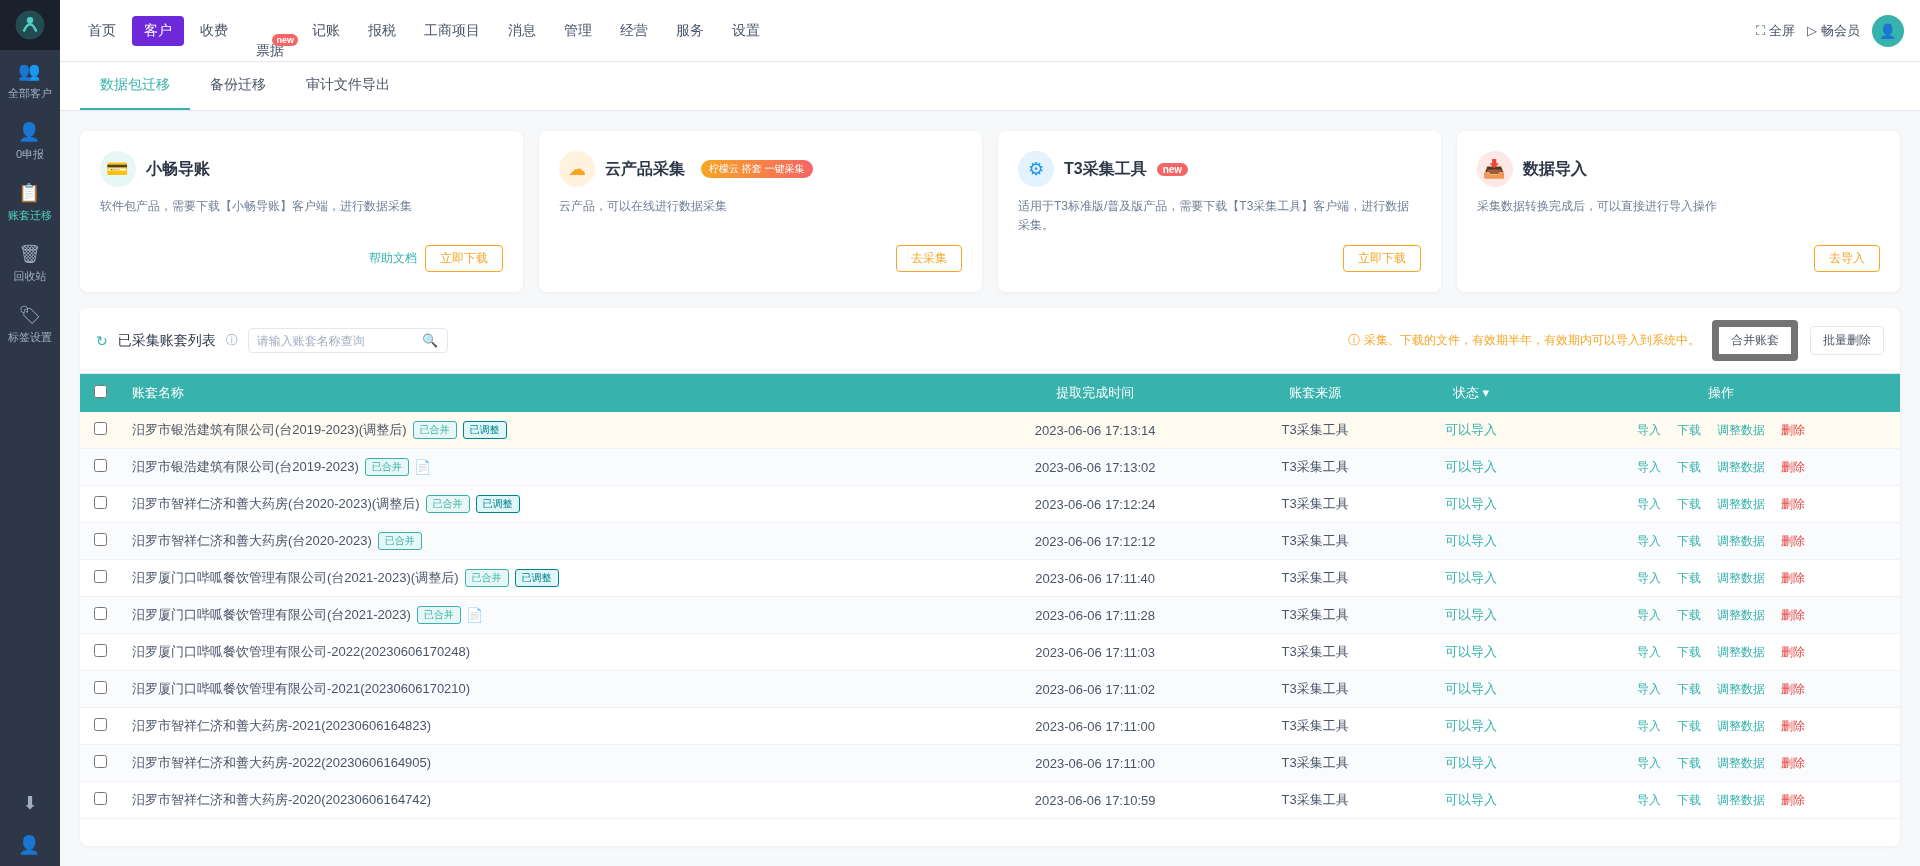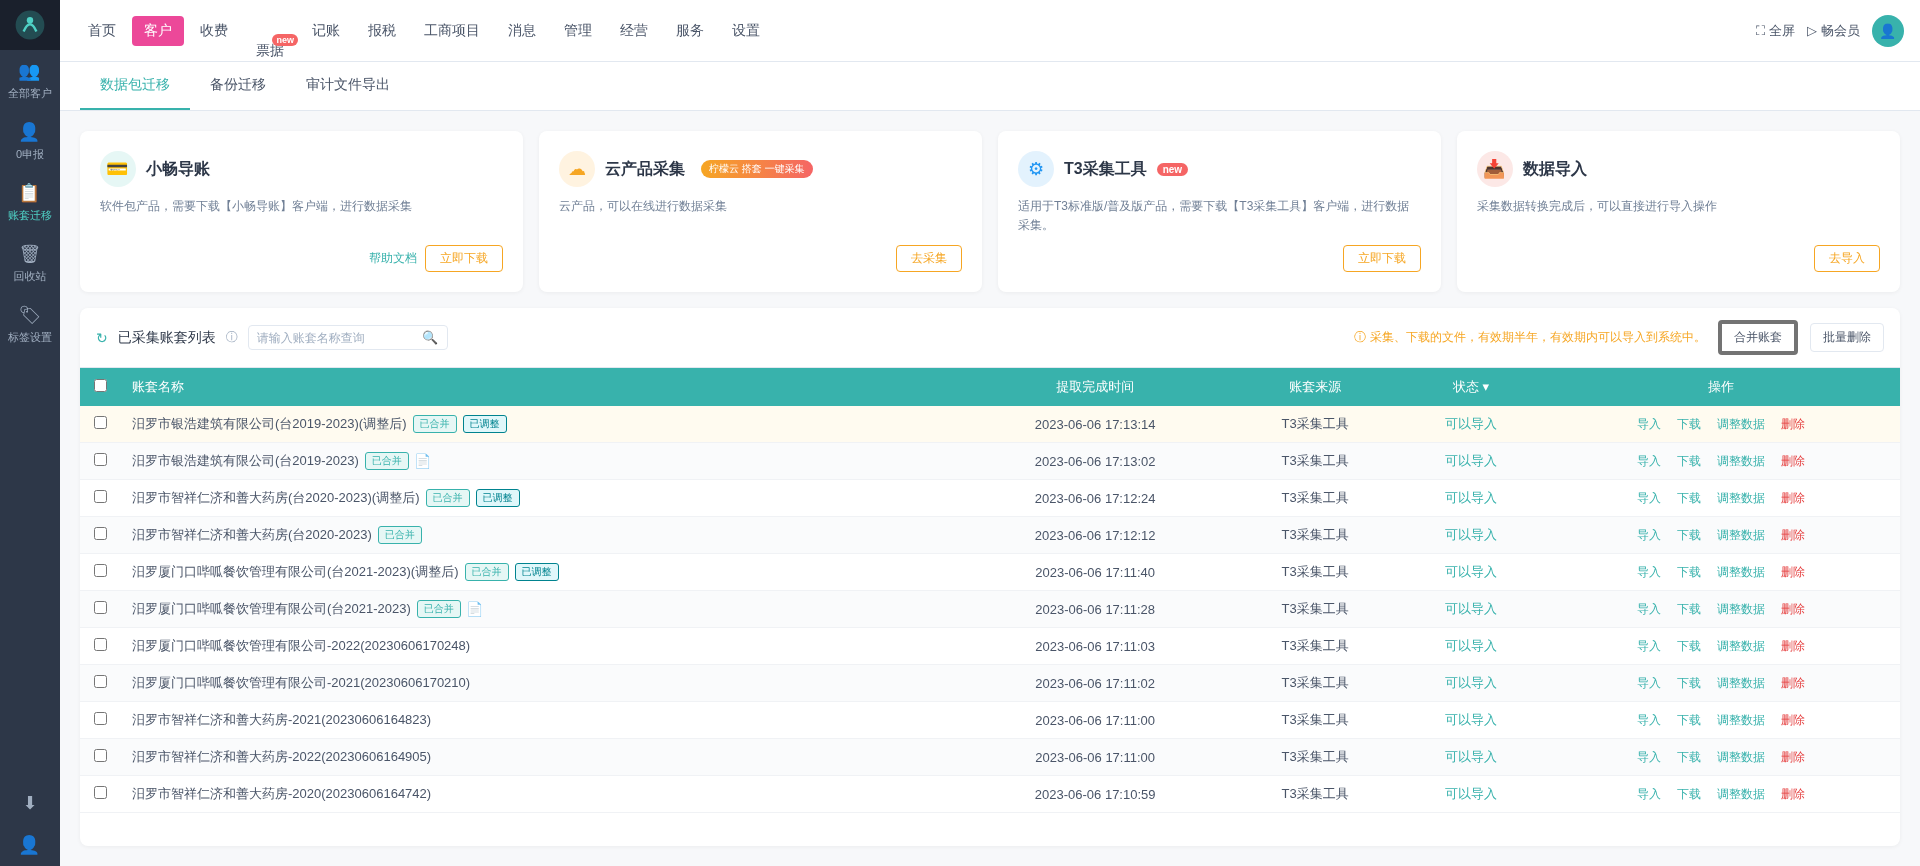--- a/index.html
+++ b/index.html
@@ -63,21 +63,21 @@
     .nav-item {
       padding: 6px 12px;
       cursor: pointer;
       color: #4a5568;
       border-radius: 4px;
       font-size: 14px;
       white-space: nowrap;
       position: relative;
     }
     .nav-item.active {
-      background: #ec4899;
+      background: #6d28d9;
       color: #fff;
       border-radius: 4px;
     }
     .nav-badge {
       position: absolute;
       top: -2px;
       right: -2px;
       background: #f56565;
       color: #fff;
       font-size: 9px;
@@ -288,21 +288,21 @@
       gap: 12px;
     }
     .hint-text {
       font-size: 12px;
       color: #f6a623;
       display: flex;
       align-items: center;
       gap: 4px;
     }
     .btn-merge {
-      border: 4px solid #737373;
+      border: 7px solid #737373;
       background: #fff;
       padding: 5px 12px;
       border-radius: 4px;
       font-size: 12px;
       color: #4a5568;
       cursor: pointer;
     }
     .btn-delete-batch {
       border: 1px solid #e2e8f0;
       background: #fff;

